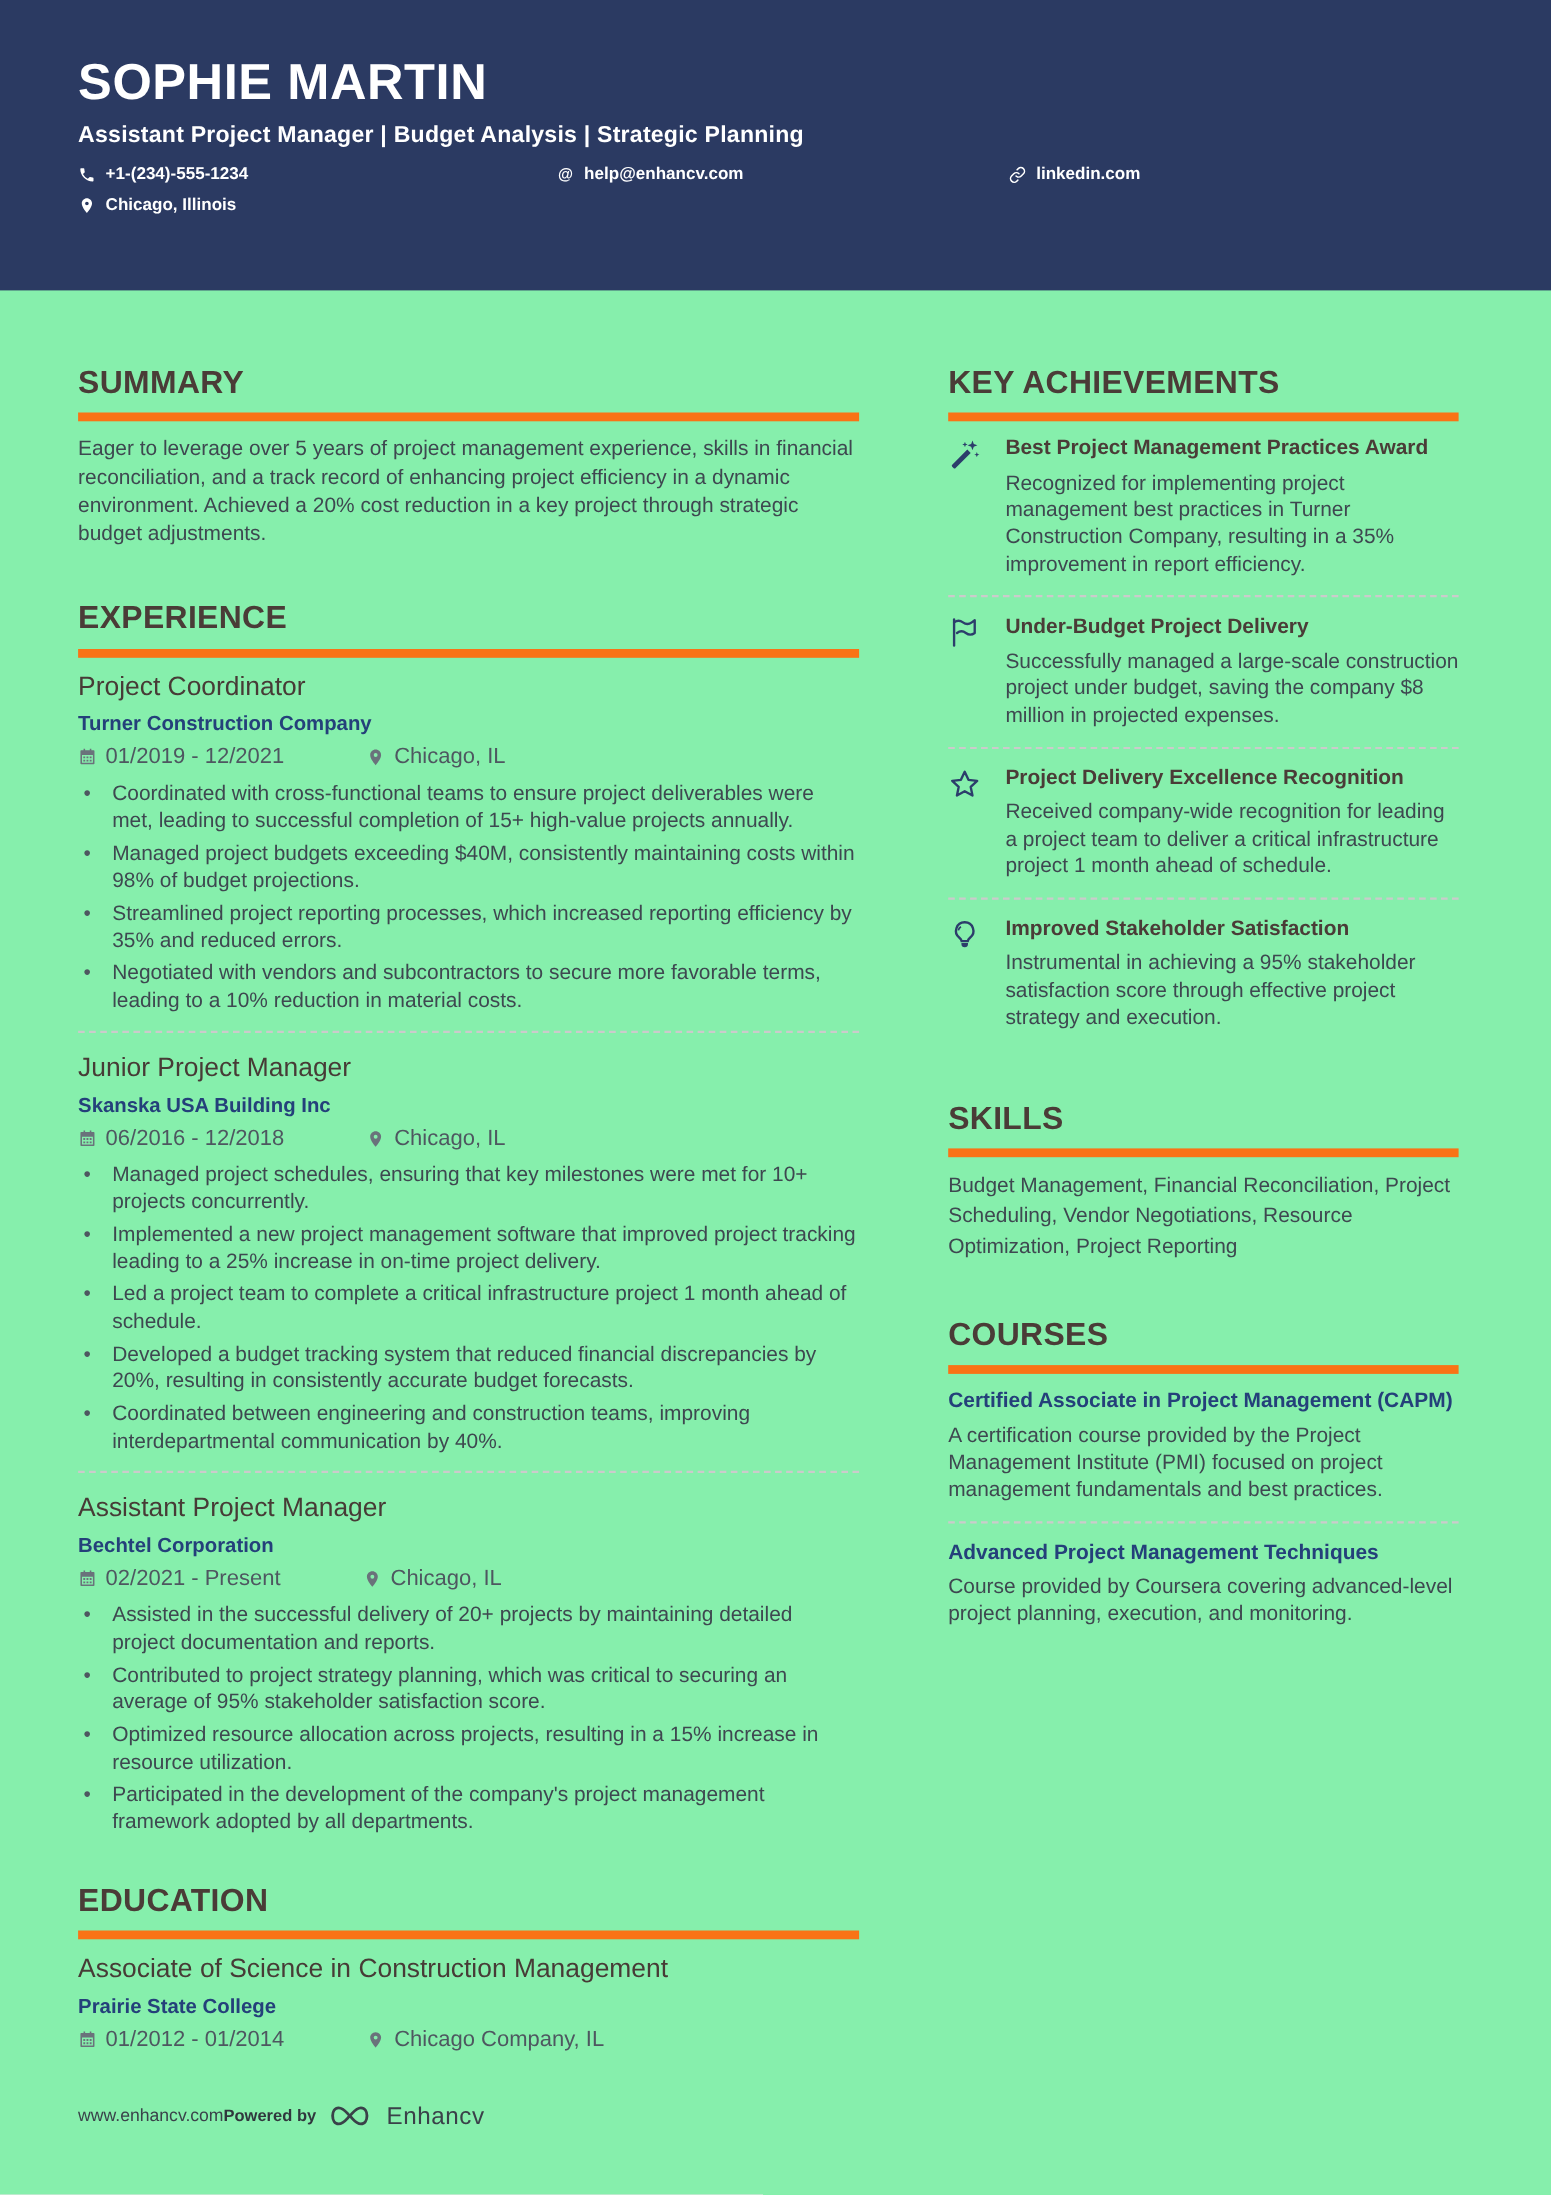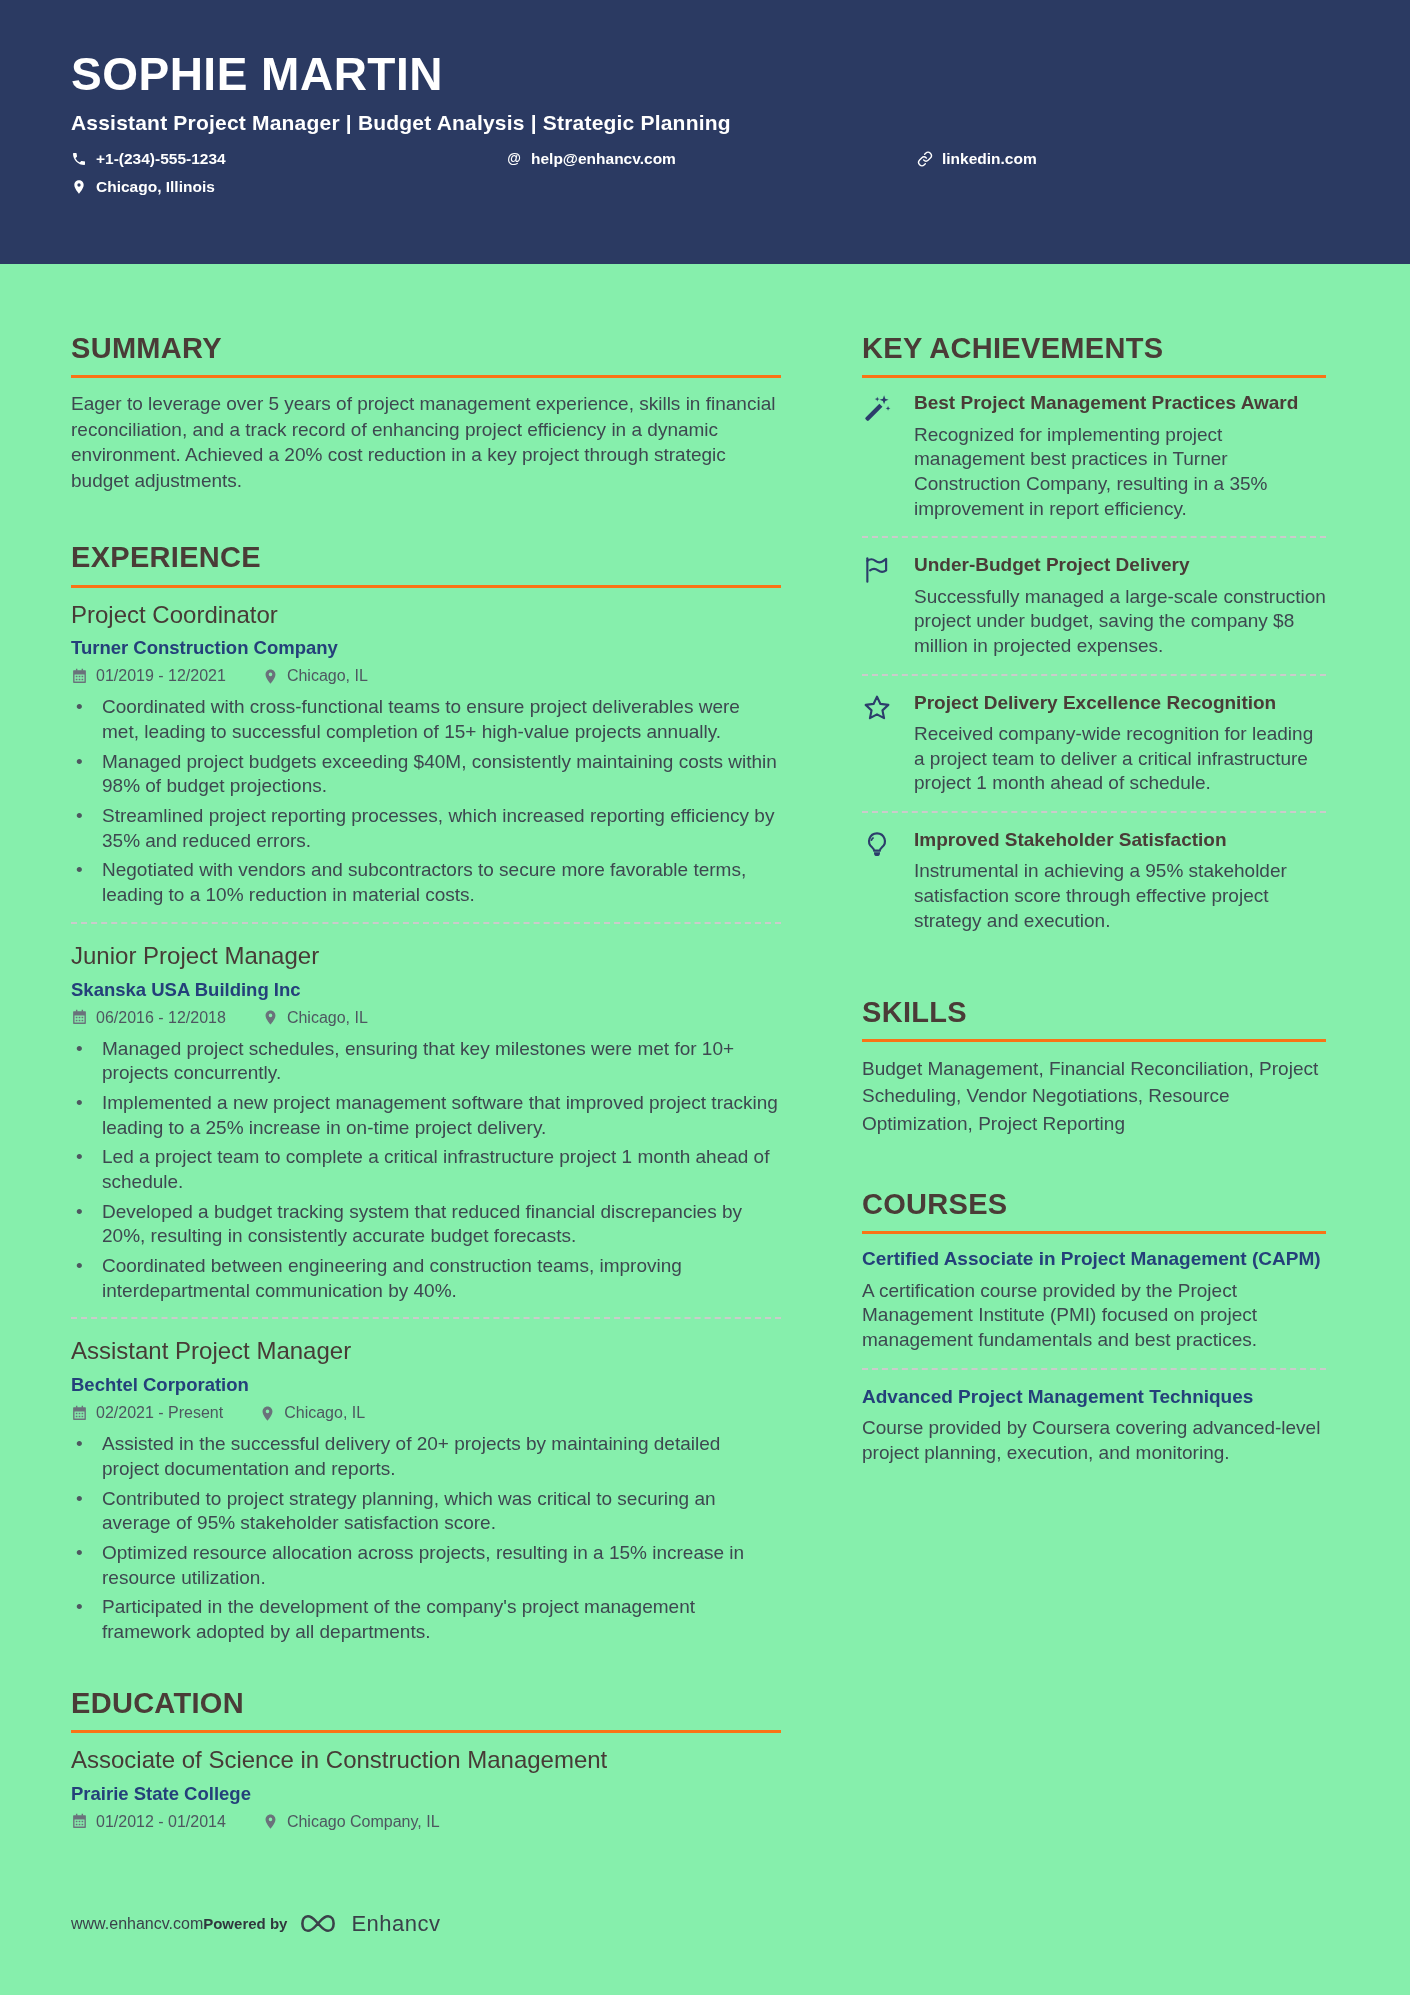--- a/index.html
+++ b/index.html
@@ -21,28 +21,28 @@
   .ci.w0 { width:435px; } .ci.w1 { width:411px; }
   .ci .icon { display:flex; color:#fff; }
   .ci .icon svg { width:16px; height:16px; display:block; }
   a.ci-text { color:#fff; text-decoration:none; }
   
   .main { display:flex; padding-left:71px; margin-top:68px; }
   .col-left  { width:710px; margin-right:81px; flex:none; }
   .col-right { width:464px; flex:none; }
   .sec-h {
     font-size:29px; font-weight:800; color:#4A3C37; letter-spacing:.3px;
-    margin:0 0 13px; padding-bottom:10px; border-bottom:3px solid #f97316; line-height:1.15;
+    margin:0 0 13px; padding-bottom:10px; border-bottom:8px solid #f97316; line-height:1.15;
   }
   .body-text { font-size:19px; line-height:1.34; color:#3E4850; margin:0; }
   .sec-exp { margin-top:48px; }
   .sec-edu { margin-top:42px; }
   .job-title { font-size:24px; color:#473B36; margin:4px 0 8px; line-height:1.2; }
   .company { font-size:18.5px; font-weight:700; color:#24407A; margin-bottom:8px; }
-  .meta { display:flex; align-items:flex-end; font-size:16px; color:#4E5760; margin-bottom:10px; }
+  .meta { display:flex; align-items:flex-end; font-size:20px; color:#4E5760; margin-bottom:10px;gap:39px; }
   .meta-item { display:flex; align-items:center; gap:8px; margin-right:36px; }
   .meta .icon { display:flex; color:#6A727B; }
   .meta .icon svg { width:17px; height:17px; display:block; }
   ul.bullets { list-style:none; margin:0; padding:0; }
   ul.bullets li { display:flex; font-size:19px; line-height:1.3; color:#3E4850; margin-bottom:5px; }
   .dot { width:26px; flex:none; padding-left:5px; color:#4E5760; }
   .dashed { border-top:2px dashed #CBCBCB; margin:14px 0 18px; }
   .dashed.r { margin:15px 0; }
   
   .ach { display:flex; }

